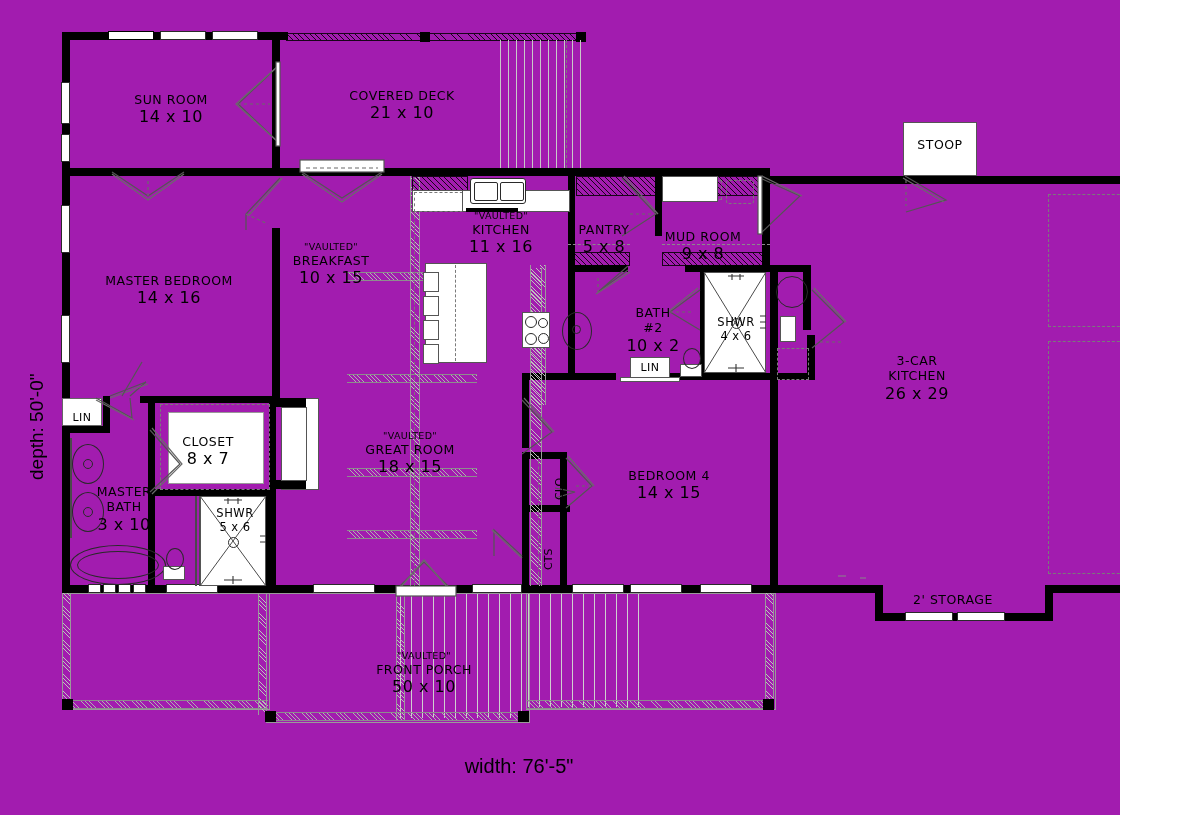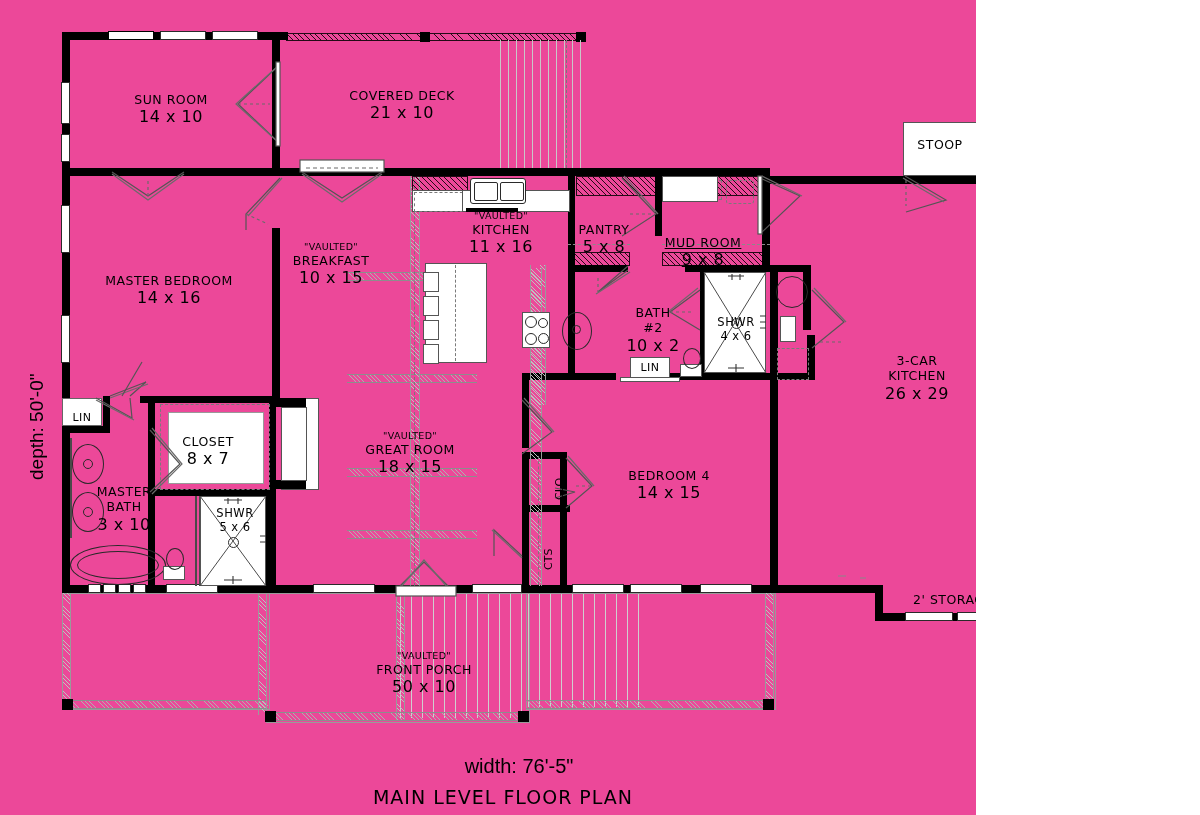--- a/index.html
+++ b/index.html
@@ -5,23 +5,23 @@
   html, body {
     margin: 0;
     padding: 0;
     background: #ffffff;
   }
   body {
     font-family: "Liberation Sans", sans-serif;
   }
   #plan {
     position: relative;
-    width: 976px;
+    width: 1120px;
     height: 815px;
-    background: #ec4899;
+    background: #a21caf;
     overflow: hidden;
   }
   
   .wall {
     position: absolute;
     background: #000000;
   }
   .outline {
     position: absolute;
     border: 1px solid #000;
@@ -464,21 +464,21 @@
     <span class="vt">"VAULTED"</span>
     <span class="nm">KITCHEN</span>
     <span class="dm">11 x 16</span>
   </div>
 
   <div class="lbl" style="left:604px;top:222px;">
     <span class="nm">PANTRY</span>
     <span class="dm">5 x 8</span>
   </div>
 
-  <div class="lbl" style="left:703px;top:235px;text-decoration:underline;">
+  <div class="lbl" style="left:703px;top:229px;">
     <span class="nm">MUD ROOM</span>
     <span class="dm">9 x 8</span>
   </div>
 
   <div class="lbl" style="left:653px;top:305px;">
     <span class="nm">BATH</span>
     <span class="nm">#2</span>
     <span class="dm">10 x 2</span>
   </div>
 
@@ -542,17 +542,14 @@
   <div class="vert" style="left:542px;top:570px;transform:rotate(-90deg);">
     <span>CTS</span>
   </div>
 
   <div class="depthtext" style="left:26px;top:480px;">
     <span>depth: 50'-0"</span>
   </div>
   <div class="dimtext" style="left:519px;top:755px;">
     <span>width: 76'-5"</span>
   </div>
-  <div class="plantitle" style="left:503px;top:786px;">
-    <span>MAIN LEVEL FLOOR PLAN</span>
-  </div>
 
 </div>
 
 </body></html>

